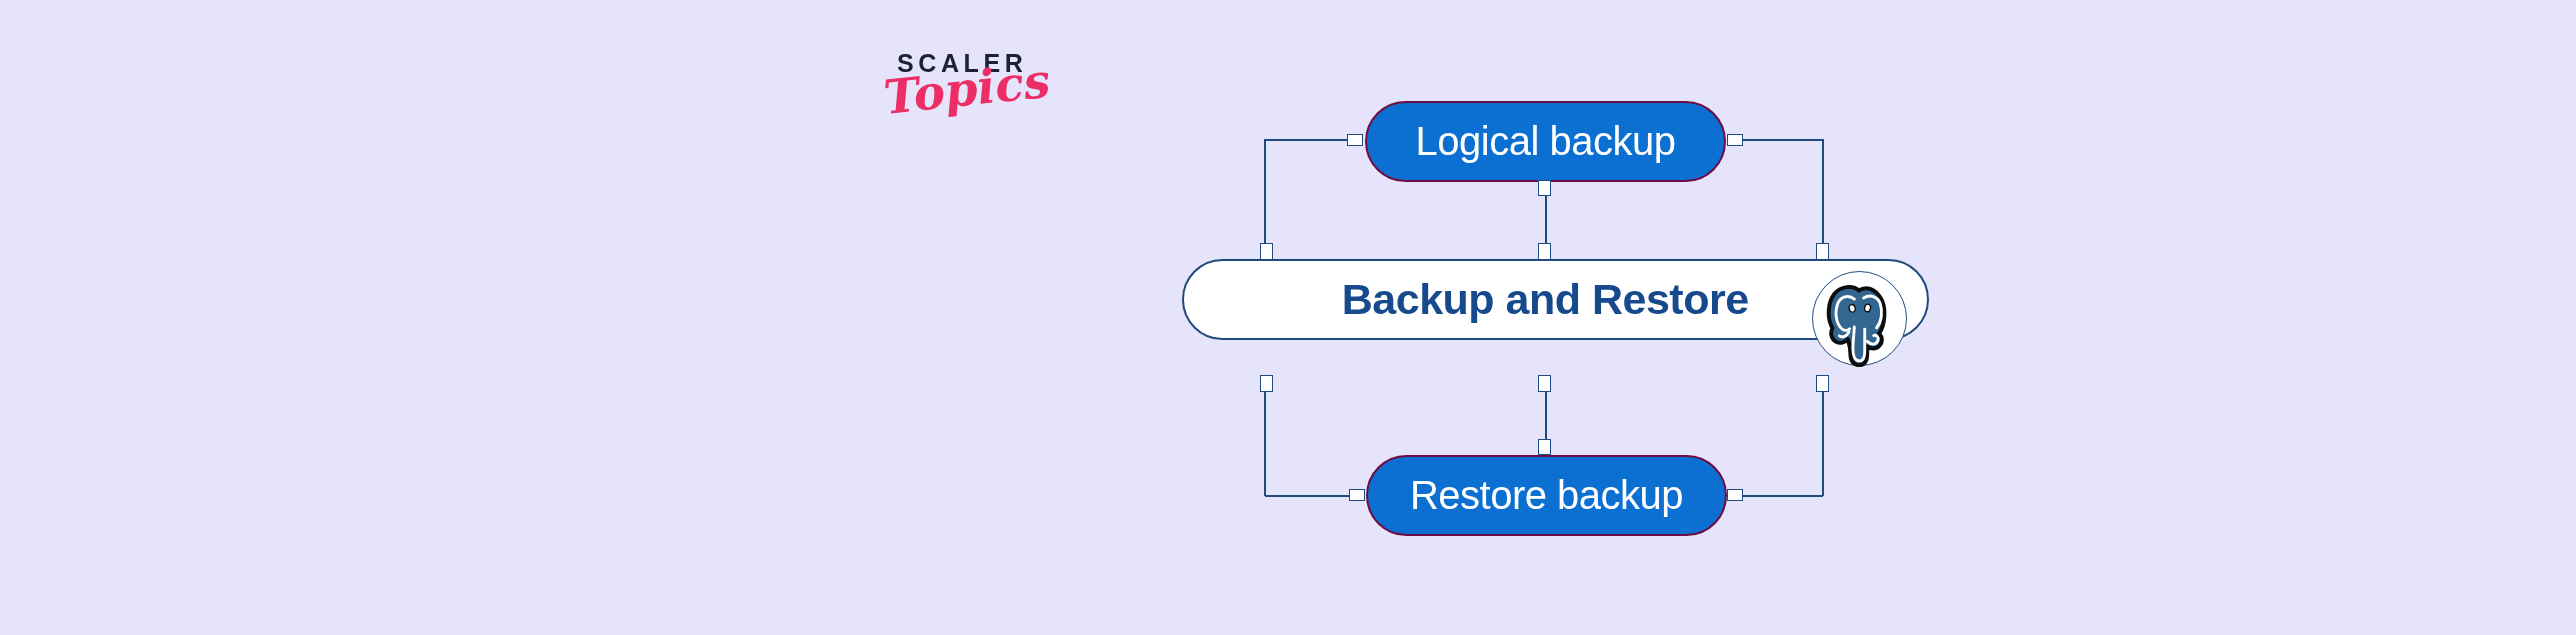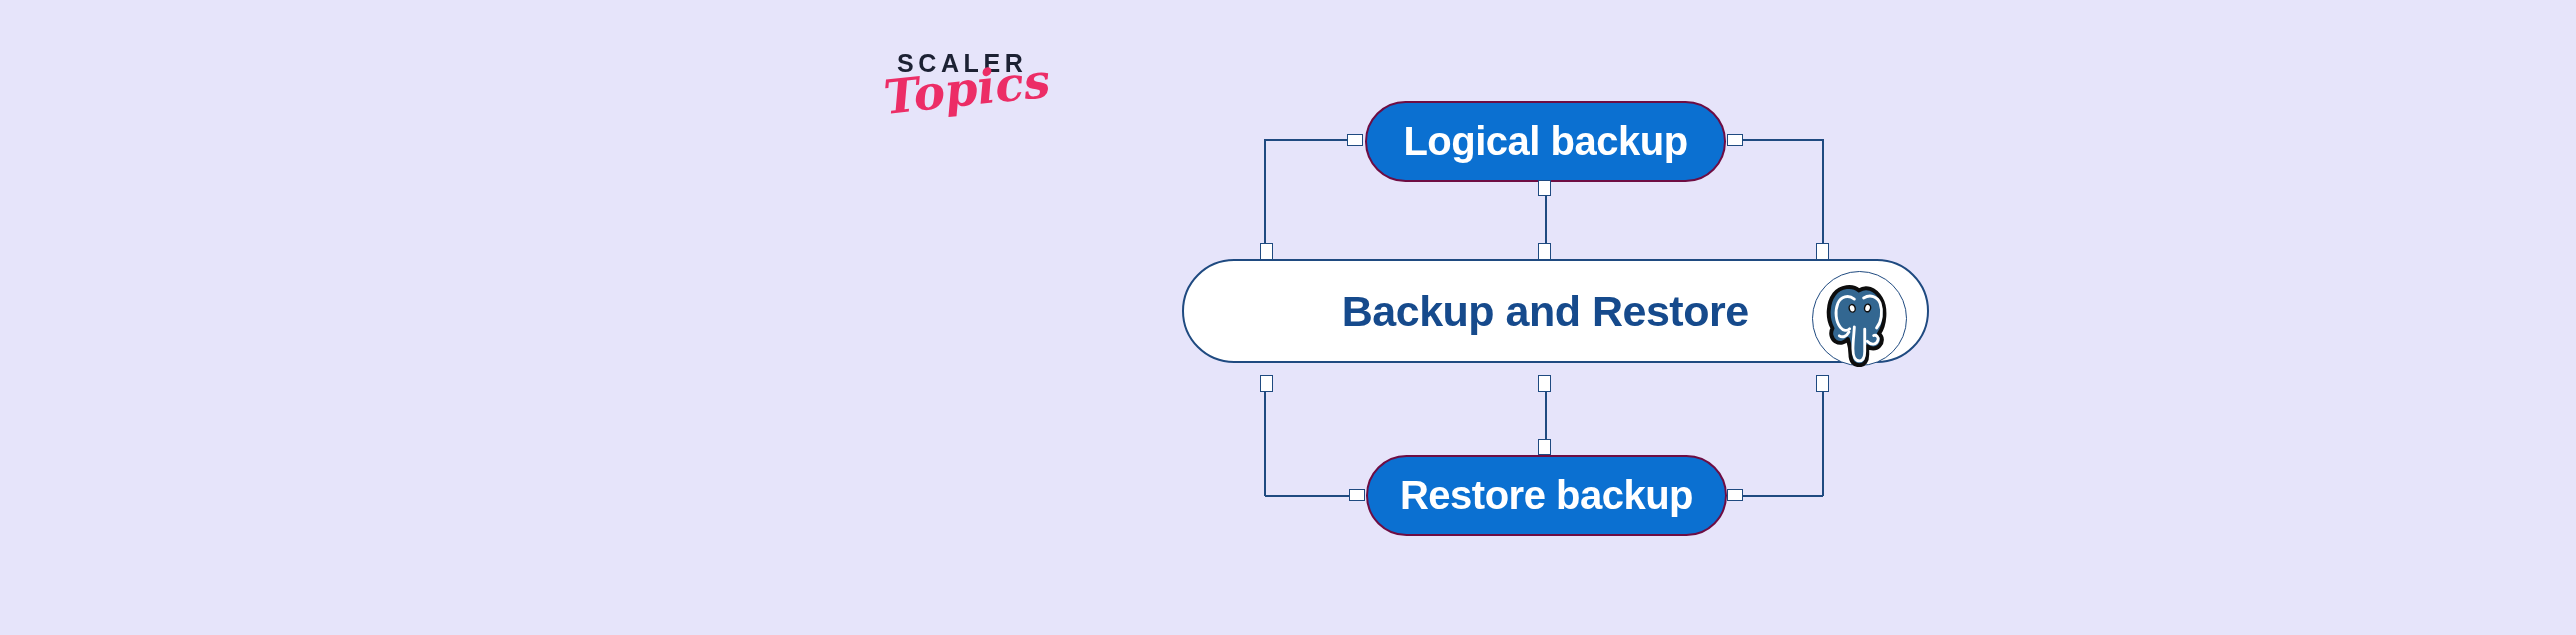--- a/index.html
+++ b/index.html
@@ -33,28 +33,28 @@
   }
   
   .pill{
     position:absolute;width:361px;height:81px;border-radius:43px;
     background:var(--pill-fill,#0b70d1);
     border:2.1px solid var(--pill-border,#6e0d43);
     box-sizing:border-box;z-index:4;
     display:flex;align-items:center;justify-content:center;
   }
   .pill span{
-    color:var(--pill-text,#ffffff);font-weight:bold;font-size:40px;
+    color:var(--pill-text,#ffffff);font-weight:normal;font-size:40px;
     letter-spacing:-0.5px;white-space:nowrap;
   }
   .pill.logical{left:1365px;top:101px;}
   .pill.physical{left:1366px;top:455px;}
   
   .capsule{
-    position:absolute;left:1182px;top:259px;width:747px;height:104px;
+    position:absolute;left:1182px;top:259px;width:747px;height:81px;
     border-radius:58px;background:var(--center-fill,#ffffff);
     border:2.1px solid var(--navy,#1f4a80);box-sizing:border-box;z-index:3;
     display:flex;align-items:center;justify-content:center;
   }
   .capsule-label{
     color:var(--center-text,#164a8c);font-weight:bold;font-size:43px;
     letter-spacing:-0.5px;white-space:nowrap;margin-right:20.6px;
   }
   .pg-badge{
     position:absolute;left:628px;top:10.3px;width:95px;height:95px;

